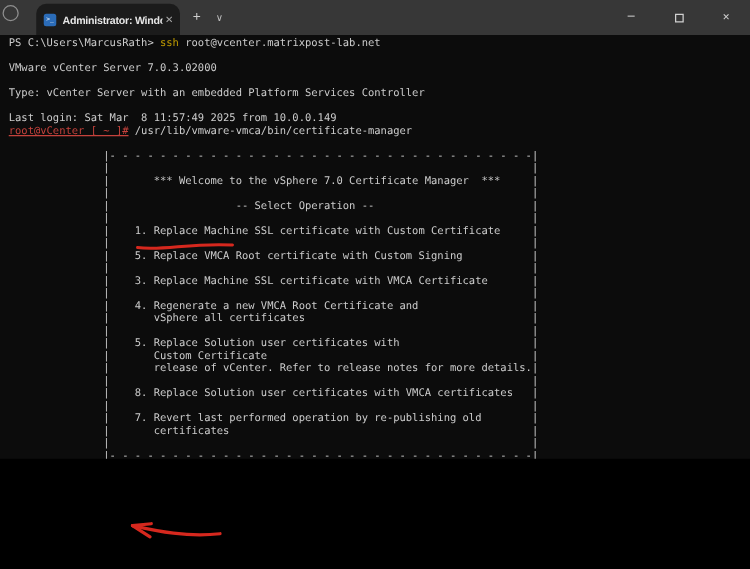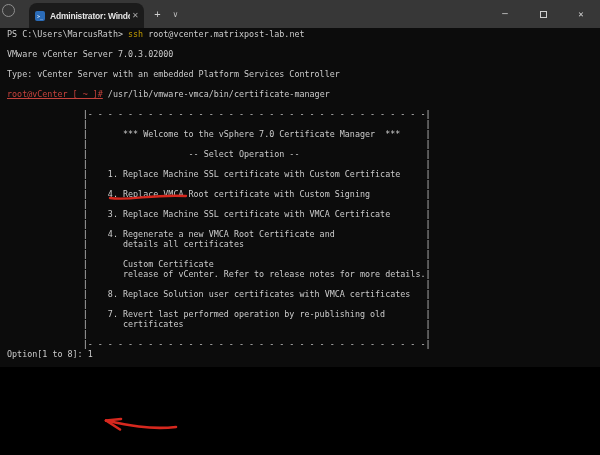--- a/index.html
+++ b/index.html
@@ -57,37 +57,39 @@
   </div>
 
   <div class="terminal">
     <div id="term-out">
         <div class="tline"><span class="c-fg">PS C:\Users\MarcusRath&gt; </span><span class="c-yellow">ssh</span><span class="c-fg"> root@vcenter.matrixpost-lab.net</span></div>
         <div class="tline"> </div>
         <div class="tline"><span class="c-fg">VMware vCenter Server 7.0.3.02000</span></div>
         <div class="tline"> </div>
         <div class="tline"><span class="c-fg">Type: vCenter Server with an embedded Platform Services Controller</span></div>
         <div class="tline"> </div>
+        <div class="tline"><span class="c-fg">Last login: Sat Mar  8 11:57:49 2025 from 10.0.0.149</span></div>
         <div class="tline"><span class="c-red">root@vCenter [ ~ ]#</span><span class="c-fg"> /usr/lib/vmware-vmca/bin/certificate-manager</span></div>
         <div class="tline"> </div>
         <div class="tline">               |- - - - - - - - - - - - - - - - - - - - - - - - - - - - - - - - - -|</div>
         <div class="tline">               |                                                                   |</div>
         <div class="tline">               |       *** Welcome to the vSphere 7.0 Certificate Manager  ***     |</div>
         <div class="tline">               |                                                                   |</div>
         <div class="tline">               |                    -- Select Operation --                         |</div>
         <div class="tline">               |                                                                   |</div>
         <div class="tline">               |    1. Replace Machine SSL certificate with Custom Certificate     |</div>
         <div class="tline">               |                                                                   |</div>
-        <div class="tline">               |    4. Replace VMCA Root certificate with Custom Signing           |</div>
+        <div class="tline">               |    5. Replace VMCA Root certificate with Custom Signing           |</div>
         <div class="tline">               |                                                                   |</div>
         <div class="tline">               |    3. Replace Machine SSL certificate with VMCA Certificate       |</div>
         <div class="tline">               |                                                                   |</div>
         <div class="tline">               |    4. Regenerate a new VMCA Root Certificate and                  |</div>
-        <div class="tline">               |       details all certificates                                    |</div>
+        <div class="tline">               |       vSphere all certificates                                    |</div>
         <div class="tline">               |                                                                   |</div>
+        <div class="tline">               |    5. Replace Solution user certificates with                     |</div>
         <div class="tline">               |       Custom Certificate                                          |</div>
         <div class="tline">               |       release of vCenter. Refer to release notes for more details.|</div>
         <div class="tline">               |                                                                   |</div>
         <div class="tline">               |    8. Replace Solution user certificates with VMCA certificates   |</div>
         <div class="tline">               |                                                                   |</div>
         <div class="tline">               |    7. Revert last performed operation by re-publishing old        |</div>
         <div class="tline">               |       certificates                                                |</div>
         <div class="tline">               |                                                                   |</div>
         <div class="tline">               |- - - - - - - - - - - - - - - - - - - - - - - - - - - - - - - - - -|</div>
         <div class="tline"><span class="c-fg">Option[1 to 8]: 1</span></div>

